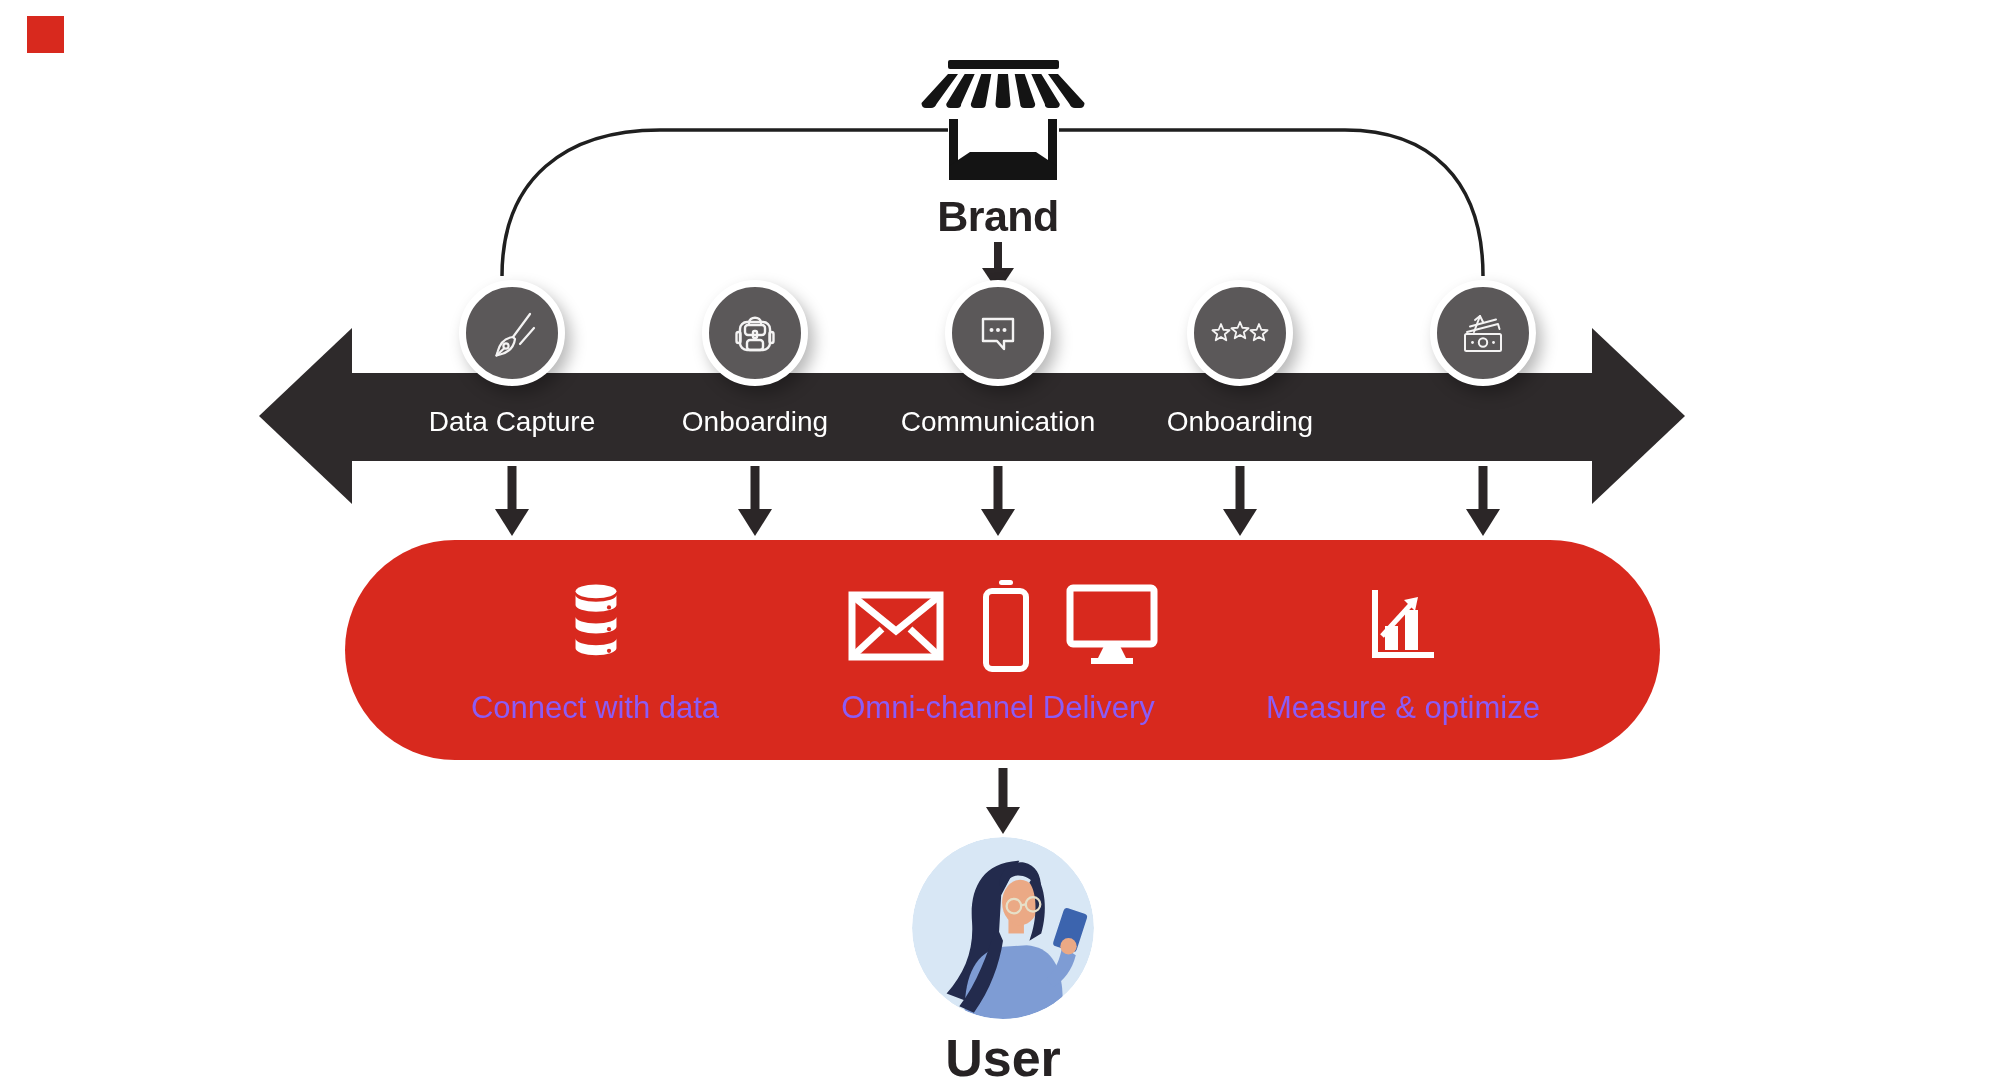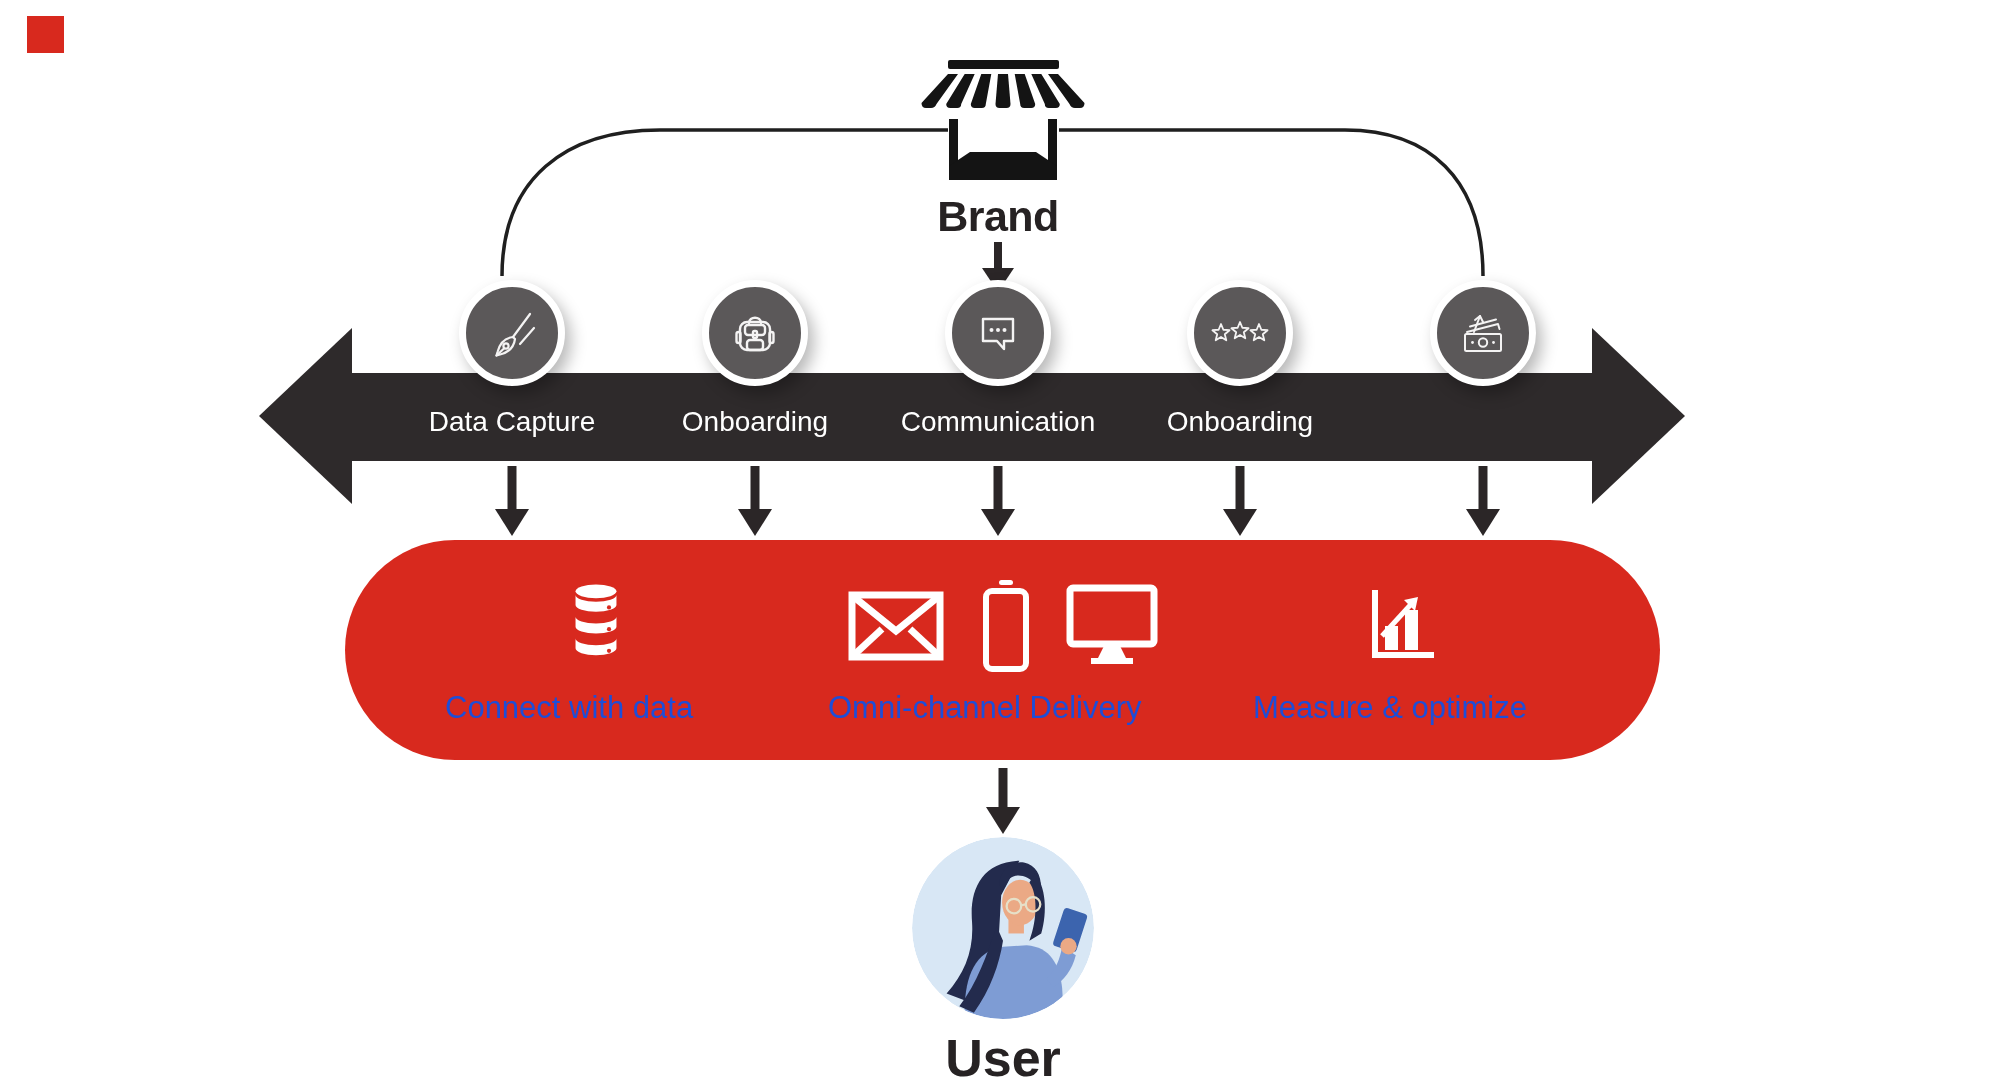--- a/index.html
+++ b/index.html
@@ -21,21 +21,21 @@
     color:#ffffff;font-size:28px;white-space:nowrap;}
 
   
   .stage-circle{position:absolute;top:272px;width:106px;height:106px;border-radius:50%;
     background:#5b5859;border:7px solid #ffffff;box-sizing:border-box;
     box-shadow:6px 8px 16px rgba(0,0,0,0.28);display:flex;align-items:center;justify-content:center;}
 
   
   .platform-box{position:absolute;left:345px;top:532px;width:1315px;height:220px;border-radius:110px;
     background:#d8291e;}
-  .platform-label{position:absolute;top:682px;text-align:left;color:#1d4ed8;font-size:31px;white-space:nowrap;}
+  .platform-label{position:absolute;top:682px;text-align:center;color:#8b5cf6;font-size:31px;white-space:nowrap;}
 
   
   .user-avatar{position:absolute;left:912px;top:829px;width:182px;height:182px;border-radius:50%;overflow:hidden;}
   .user-label{position:absolute;left:903px;top:1020px;width:200px;text-align:center;
     font-size:52px;font-weight:700;color:#262223;}
 </style>
 </head>
 <body>
 
 <div id="stage">

